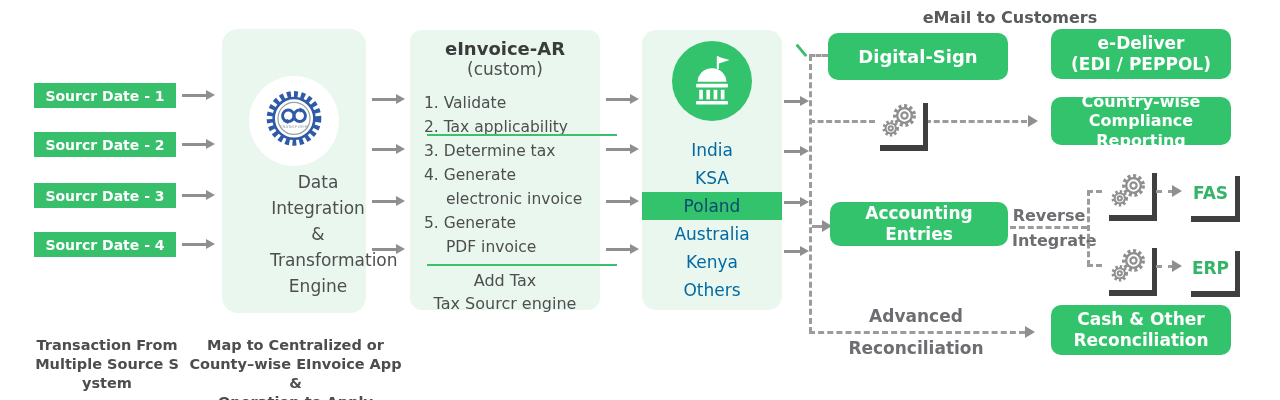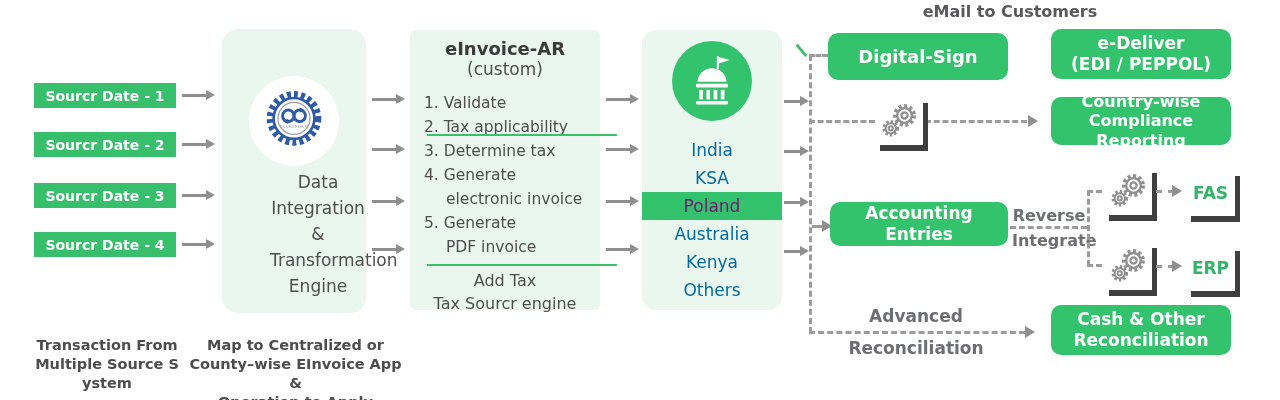--- a/index.html
+++ b/index.html
@@ -29,21 +29,21 @@
 
   
   .card { position:absolute; background:#fff; box-shadow:5px 6px 0 #3F3F3F; display:flex; align-items:center; justify-content:center; }
 
   .einv-step { padding-left:14px; font-size:15.5px; color:#4E4E4E; line-height:24px; }
   .einv-step.indent { padding-left:36px; }
   .rule { position:absolute; height:2px; background:#3DC06C; left:17px; right:13px; }
 
   .country-row { height:28px; display:flex; align-items:center; justify-content:center;
                  font-size:17px; color:#0369a1; }
-  .country-row.highlight { background:#33C36D; color:#701a75; }
+  .country-row.highlight { background:#33C36D; color:#0c4a6e; }
 
   .cap { position:absolute; text-align:center; font-size:14.5px; font-weight:600; color:#4D4D4D; line-height:19px; }
   .glabel { color:#6D6E71; font-weight:600; }
 </style>
 </head>
 <body>
 
 <div id="canvas">
 
   <div class="srcbox" style="top:83px;">Sourcr Date - 1</div>
@@ -87,21 +87,21 @@
   <div class="sarrow" style="left:372px;top:148px;width:24px;"></div>
   <div class="sarrow" style="left:372px;top:200px;width:24px;"></div>
   <div class="sarrow" style="left:372px;top:248px;width:24px;"></div>
 
   <div class="cap" style="left:188px;top:336px;width:215px;">
     <div>Map to Centralized or</div>
     <div>County–wise EInvoice App &amp;</div>
     <div>Operation to Apply Masters</div>
   </div>
 
-  <div class="panel" style="left:410px;top:30px;width:190px;height:280px;border-radius:6px;">
+  <div class="panel" style="left:410px;top:30px;width:190px;height:280px;border-radius:12px;">
     <div style="text-align:center;margin-top:8px;font-size:18px;font-weight:bold;color:#3B3B3B;">eInvoice-AR</div>
     <div style="text-align:center;font-size:17px;color:#4E4E4E;">(custom)</div>
     <div class="rule" style="top:51px;position:relative;margin:4px 0 6px 0;"></div>
     <div>
       <div class="einv-step">1. Validate</div>
       <div class="einv-step">2. Tax applicability</div>
       <div class="einv-step">3. Determine tax</div>
       <div class="einv-step">4. Generate</div>
       <div class="einv-step indent">electronic invoice</div>
       <div class="einv-step">5. Generate</div>
@@ -145,21 +145,21 @@
 
   <div class="sarrow" style="left:784px;top:100px;width:16px;"></div>
   <div class="sarrow" style="left:784px;top:150px;width:16px;"></div>
   <div class="sarrow" style="left:784px;top:201px;width:16px;"></div>
   <div class="sarrow" style="left:784px;top:250px;width:16px;"></div>
 
   <div style="position:absolute;left:800px;top:43px;width:2.6px;height:15px;background:#3DBE6C;transform:rotate(-40deg);"></div>
   <div class="dash-v" style="left:809px;top:55px;height:278px;"></div>
   <div class="dash-h" style="left:809px;top:54px;width:19px;"></div>
 
-  <div style="position:absolute;left:920px;top:2px;width:180px;text-align:center;font-size:16px;font-weight:bold;color:#58595B;">eMail to Customers</div>
+  <div style="position:absolute;left:920px;top:8px;width:180px;text-align:center;font-size:16px;font-weight:bold;color:#58595B;">eMail to Customers</div>
 
   <div class="gbtn" style="left:828px;top:33px;width:180px;height:47px;font-size:18px;">Digital-Sign</div>
 
   <div class="gbtn" style="left:1051px;top:29px;width:180px;height:50px;font-size:17px;">
     <div>e-Deliver</div>
     <div>(EDI / PEPPOL)</div>
   </div>
 
   <div class="dash-h" style="left:809px;top:120px;width:66px;"></div>
   <div class="dash-h" style="left:925px;top:120px;width:102px;"></div>

